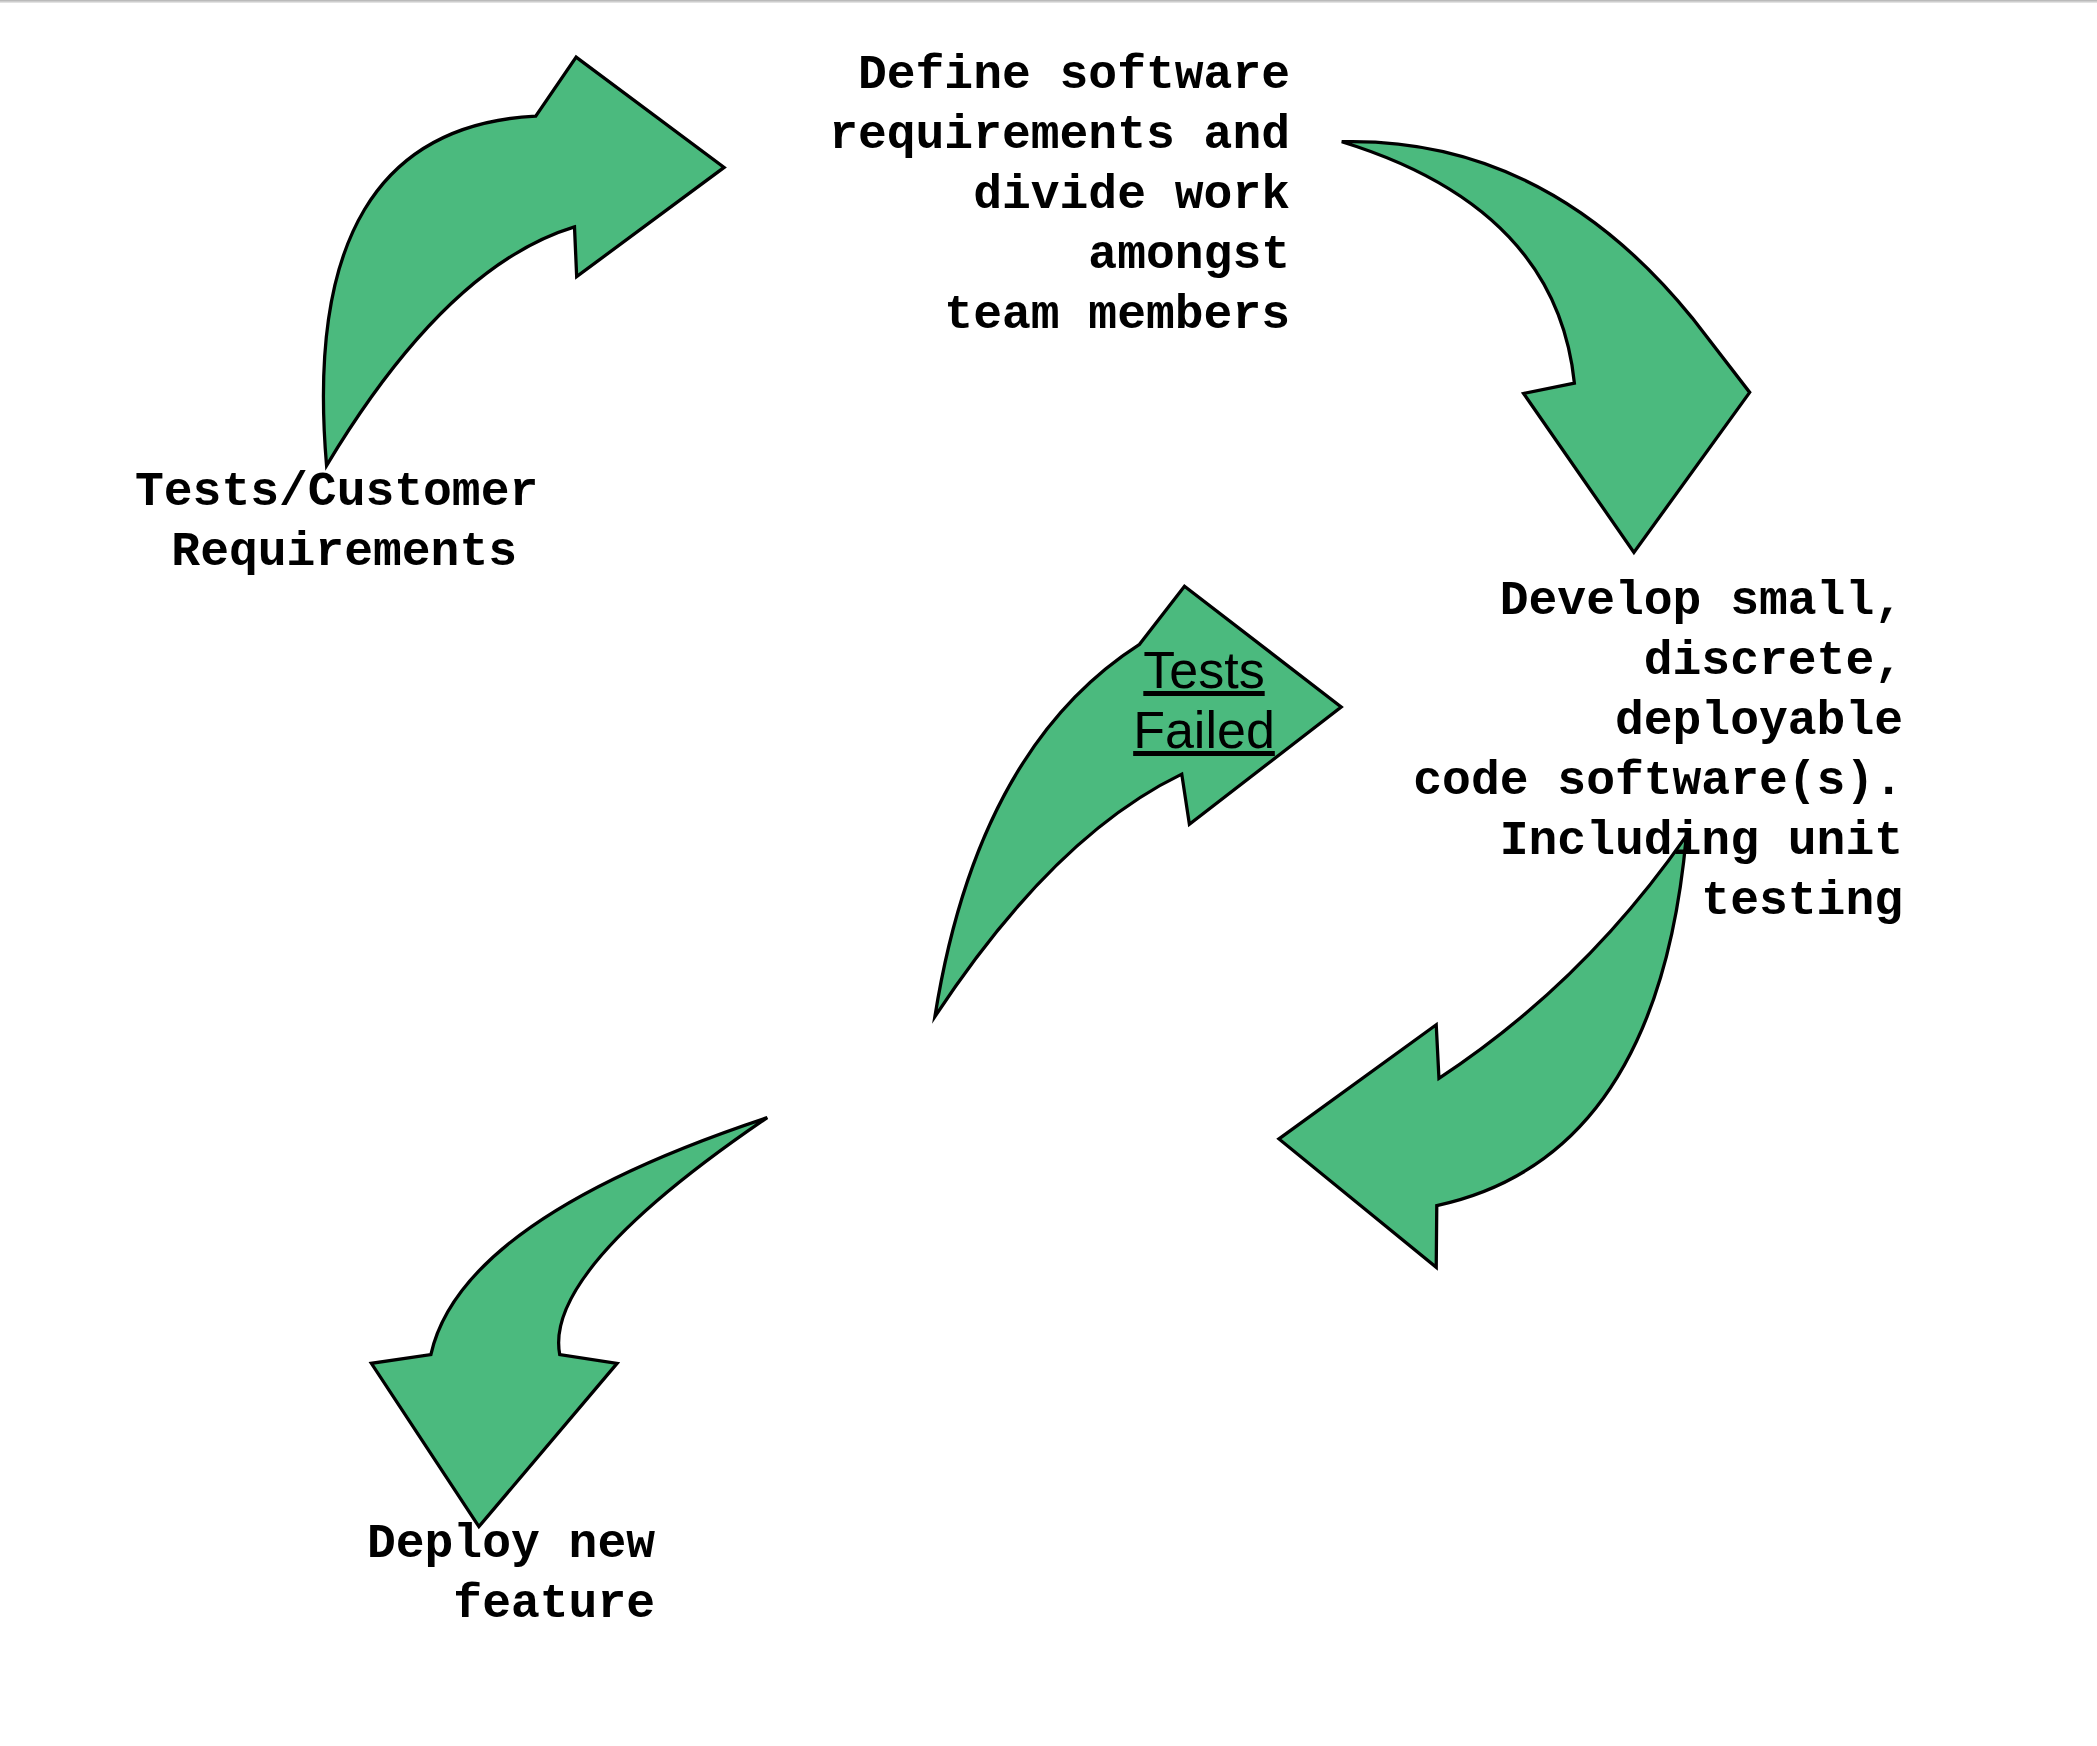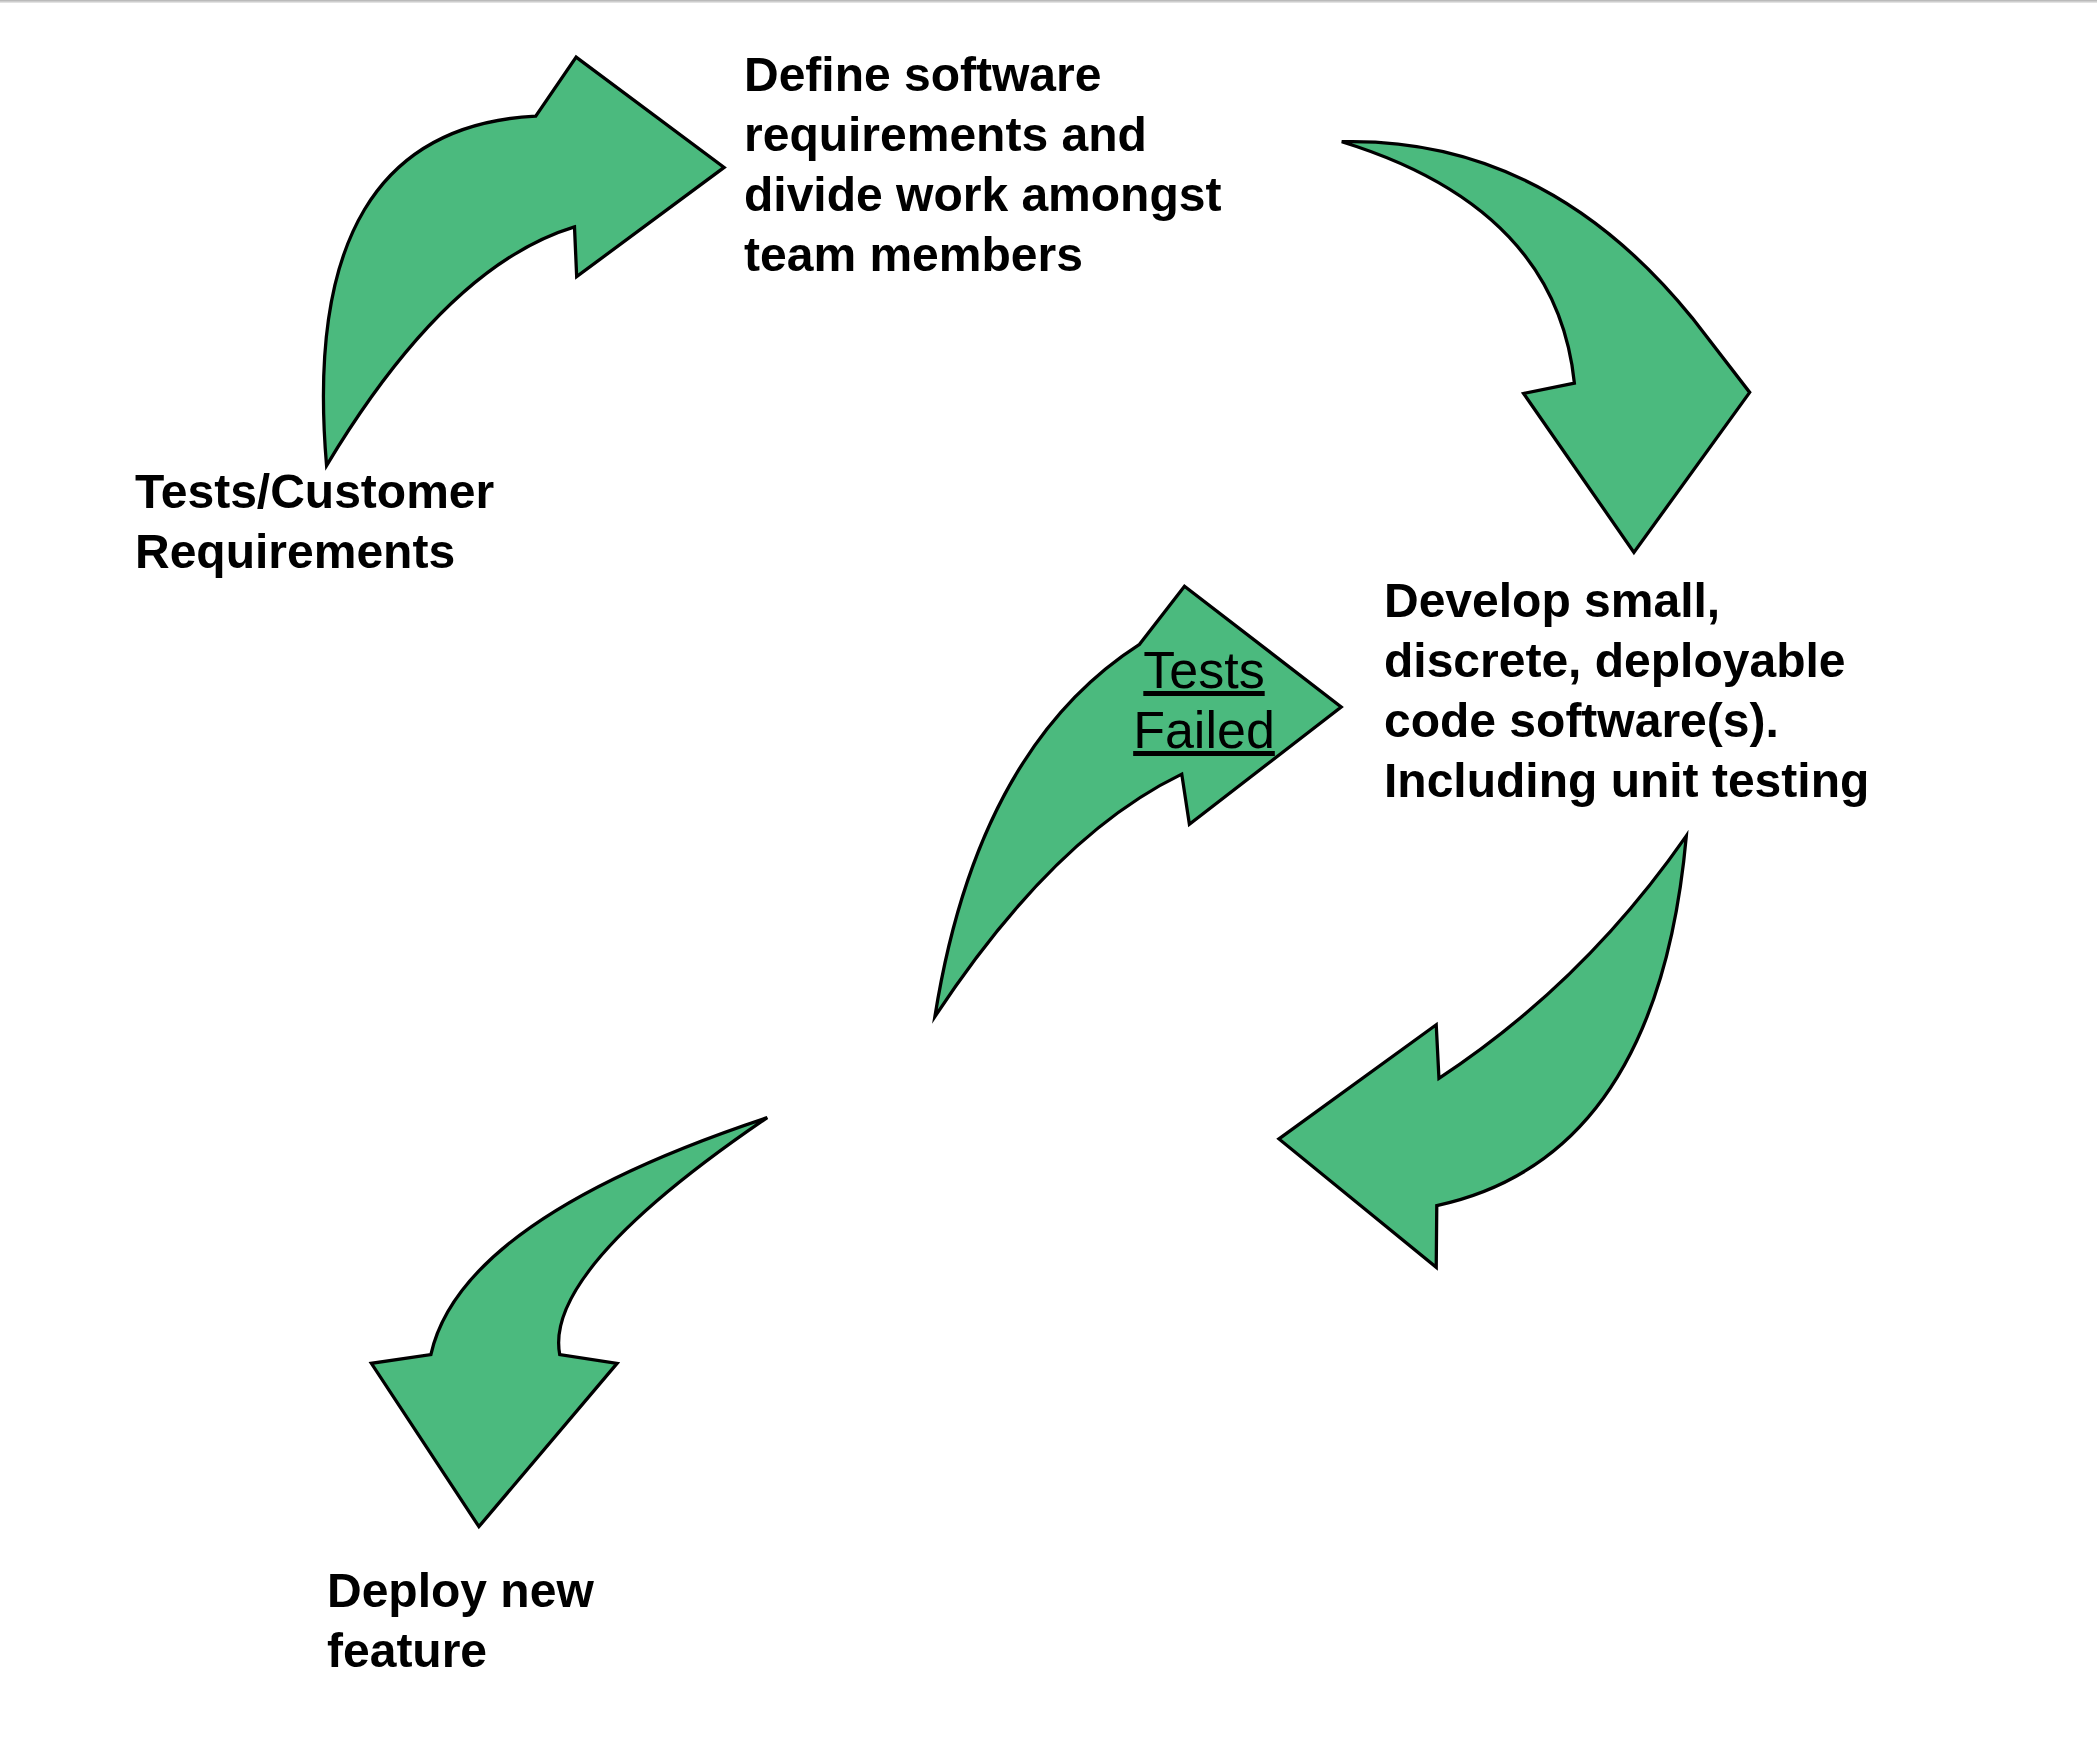--- a/index.html
+++ b/index.html
@@ -27,22 +27,23 @@
     stroke: #000000;
     stroke-width: 6;
     stroke-miterlimit: 6;
   }
   .node {
     position: absolute;
     color: #000000;
     font-weight: 700;
     font-size: 48px;
     line-height: 60px;
-    text-align: left;
+    text-align: right;
     white-space: pre-line;
+    font-family: Liberation Mono, monospace;
   }
   .edge-label {
     position: absolute;
     color: #000000;
     font-weight: 400;
     font-size: 52px;
     line-height: 60px;
     text-align: center;
     white-space: pre-line;
     text-decoration: underline;
@@ -70,20 +71,20 @@
 
   <div class="node" style="left:135px; top:462px; width:382px;">Tests/Customer
 Requirements</div>
 
   <div class="node" style="left:1384px; top:571px; width:519px;">Develop small,
 discrete, deployable
 code software(s).
 Including unit testing</div>
 
 
-  <div class="node" style="left:327px; top:1561px; width:328px;">Deploy new
+  <div class="node" style="left:327px; top:1514px; width:328px;">Deploy new
 feature</div>
 
   <div class="edge-label" style="left:1095px; top:640px; width:218px;">Tests
 Failed</div>
 
 </div>
 
 
 </body></html>

